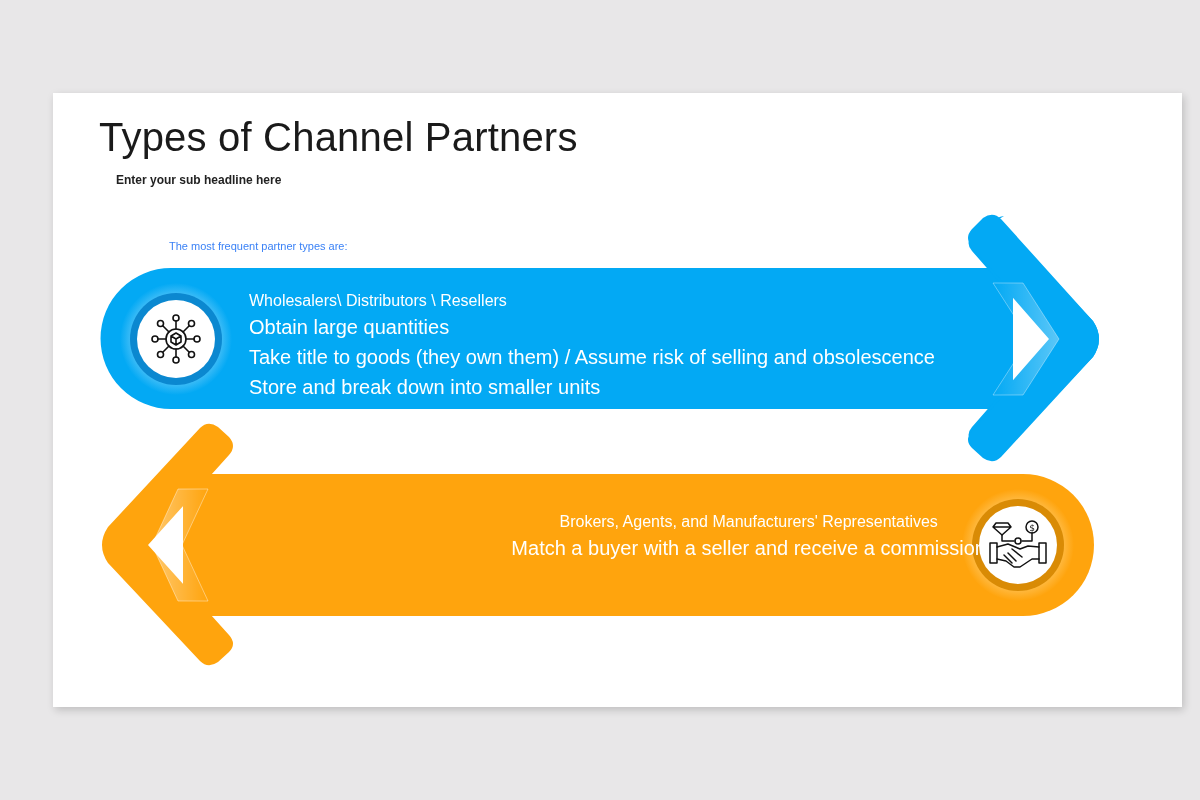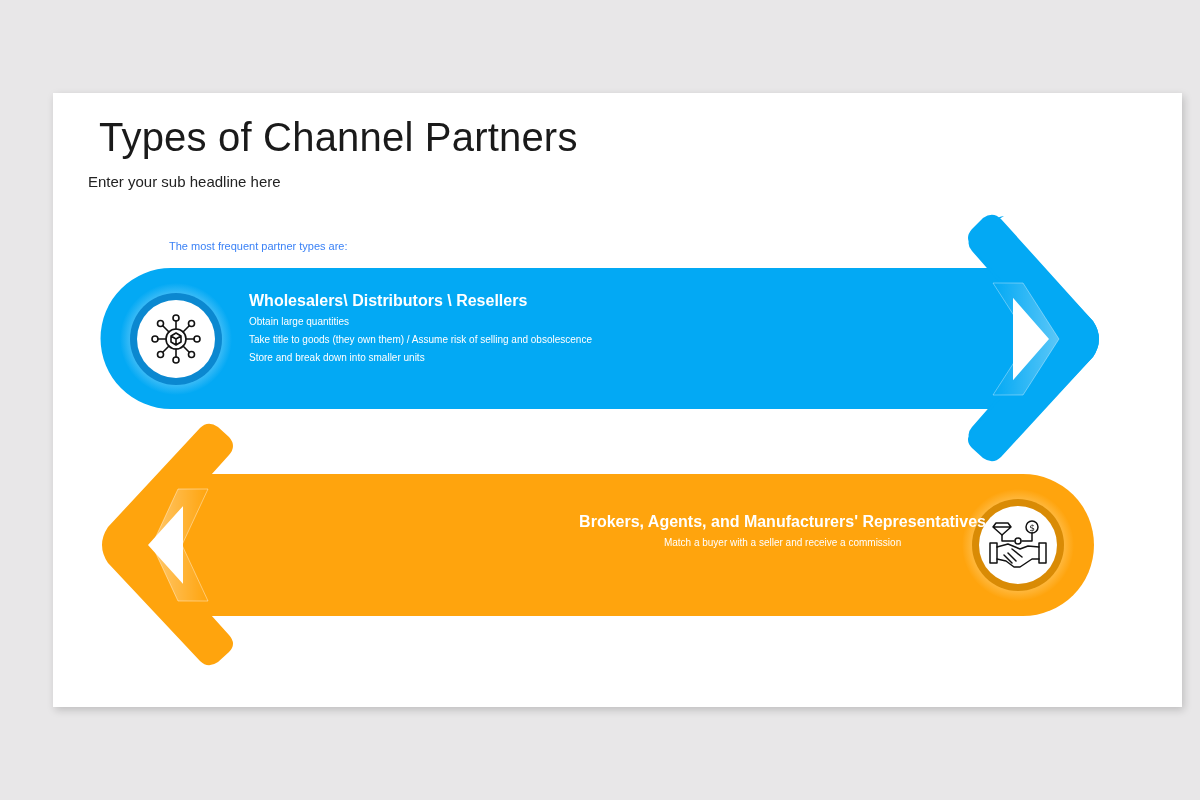--- a/index.html
+++ b/index.html
@@ -14,32 +14,32 @@
     background: #ffffff;
     box-shadow: 2px 3px 8px rgba(0,0,0,0.18);
     padding-left: 34px;
   }
   .title {
     position: absolute; left: 46px; top: 22px;
     font-size: 40px; color: #1a1a1a; font-weight: normal; margin: 0;
     letter-spacing: 0.2px;
   }
   .subtitle {
-    position: absolute; left: 35px; top: 80px;
-    font-size: 15px; color: #222;
+    position: absolute; left: 63px; top: 80px;
+    font-size: 12px; color: #222; font-weight: bold;
   }
   .intro {
     position: absolute; left: 116px; top: 147px;
     font-size: 11px; color: #3b82f6;
   }
   svg.shapes { position: absolute; left: 0; top: 0; }
 
   .band-text { position: absolute; color: #ffffff; }
-  .band-text .head { font-weight: bold; font-size: 16px; margin-bottom: 6px; }
-  .band-text .line { font-size: 10px; margin-bottom: 7px; }
+  .band-text .head { font-weight: normal; font-size: 16px; margin-bottom: 6px; }
+  .band-text .line { font-size: 20px; margin-bottom: 7px; }
 
   .blue-text { left: 196px; top: 199px; text-align: left; }
   .orange-text { right: 196px; top: 420px; text-align: center; }
 </style>
 </head>
 <body>
 
 <div class="slide">
   <h1 class="title">Types of Channel Partners</h1>
   <div class="subtitle">Enter your sub headline here</div>

